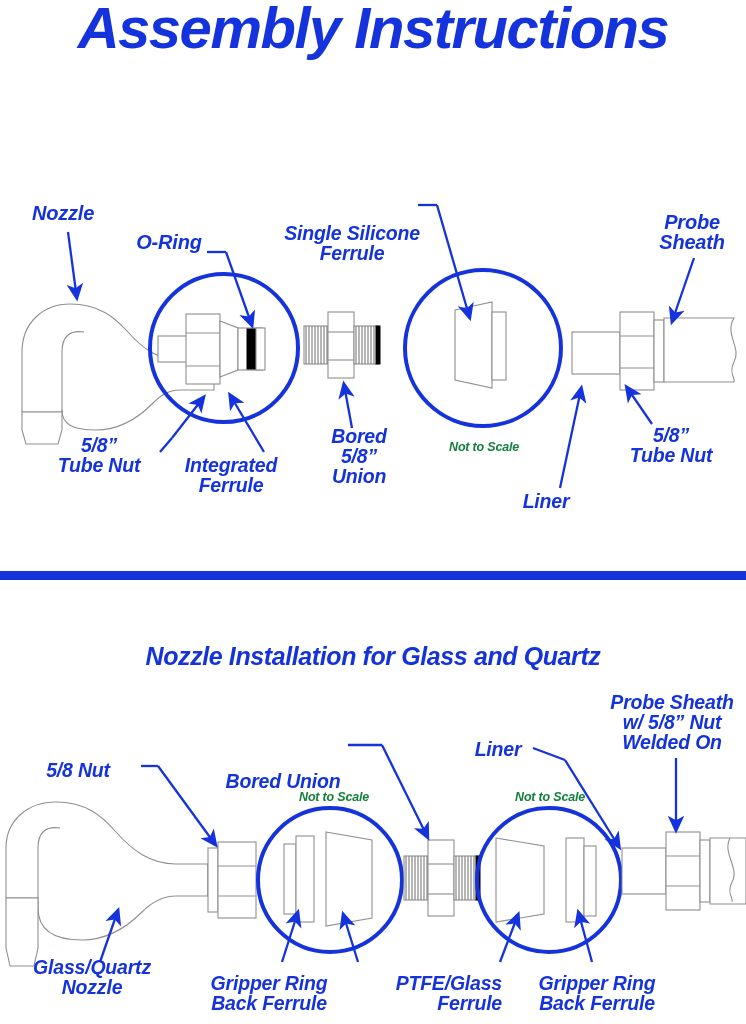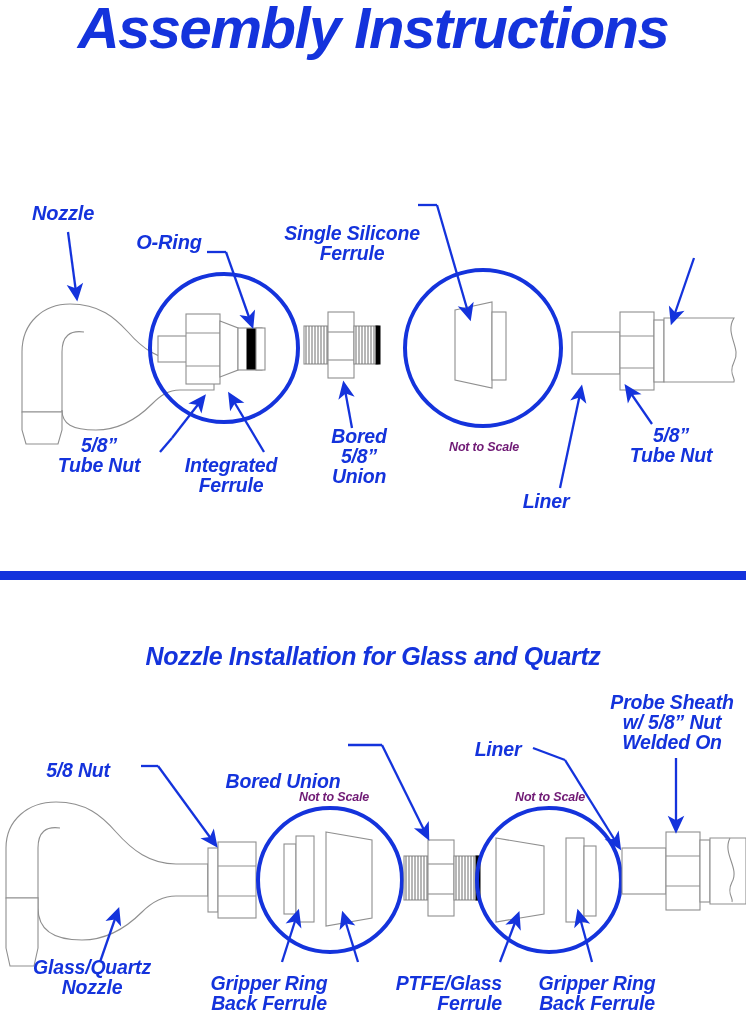--- a/index.html
+++ b/index.html
@@ -13,21 +13,21 @@
   .lbl{position:absolute;font-weight:bold;color:#1433dc;line-height:1.02;text-align:center;letter-spacing:-0.2px;white-space:pre-line;}
   .maintitle{
     position:absolute;left:0;top:-2px;width:746px;text-align:center;
     font-size:58px;font-weight:bold;color:#1433dc;letter-spacing:-1.5px;
     line-height:1.05;
   }
   .sectitle{
     position:absolute;left:0;width:746px;text-align:center;
     font-size:25px;font-weight:bold;color:#1433dc;letter-spacing:-0.4px;
   }
-  .nts{position:absolute;font-weight:bold;font-size:12.5px;color:#701a75;text-align:center;letter-spacing:-0.2px;}
+  .nts{position:absolute;font-weight:bold;font-size:12.5px;color:#15803d;text-align:center;letter-spacing:-0.2px;}
   .lbl.s19{font-size:19.5px;}
   .lbl.s20{font-size:20px;}
 </style>
 </head>
 <body>
 
 <div class="sheet">
 
   <div class="maintitle">Assembly Instructions</div>
 
@@ -247,20 +247,22 @@
     </g>
   </svg>
 
   <div class="lbl s20" style="left:8px;top:203px;width:110px;">Nozzle</div>
 
   <div class="lbl s20" style="left:124px;top:232px;width:90px;">O-Ring</div>
 
   <div class="lbl s19" style="left:272px;top:190px;width:160px;margin-top:34px;">Single Silicone
 Ferrule</div>
 
+  <div class="lbl s20" style="left:637px;top:212px;width:110px;">Probe
+Sheath</div>
 
   <div class="lbl s19" style="left:40px;top:436px;width:118px;">5/8”
 Tube Nut</div>
 
   <div class="lbl s19" style="left:168px;top:456px;width:126px;">Integrated
 Ferrule</div>
 
   <div class="lbl s19" style="left:316px;top:427px;width:86px;">Bored
 5/8”
 Union</div>

